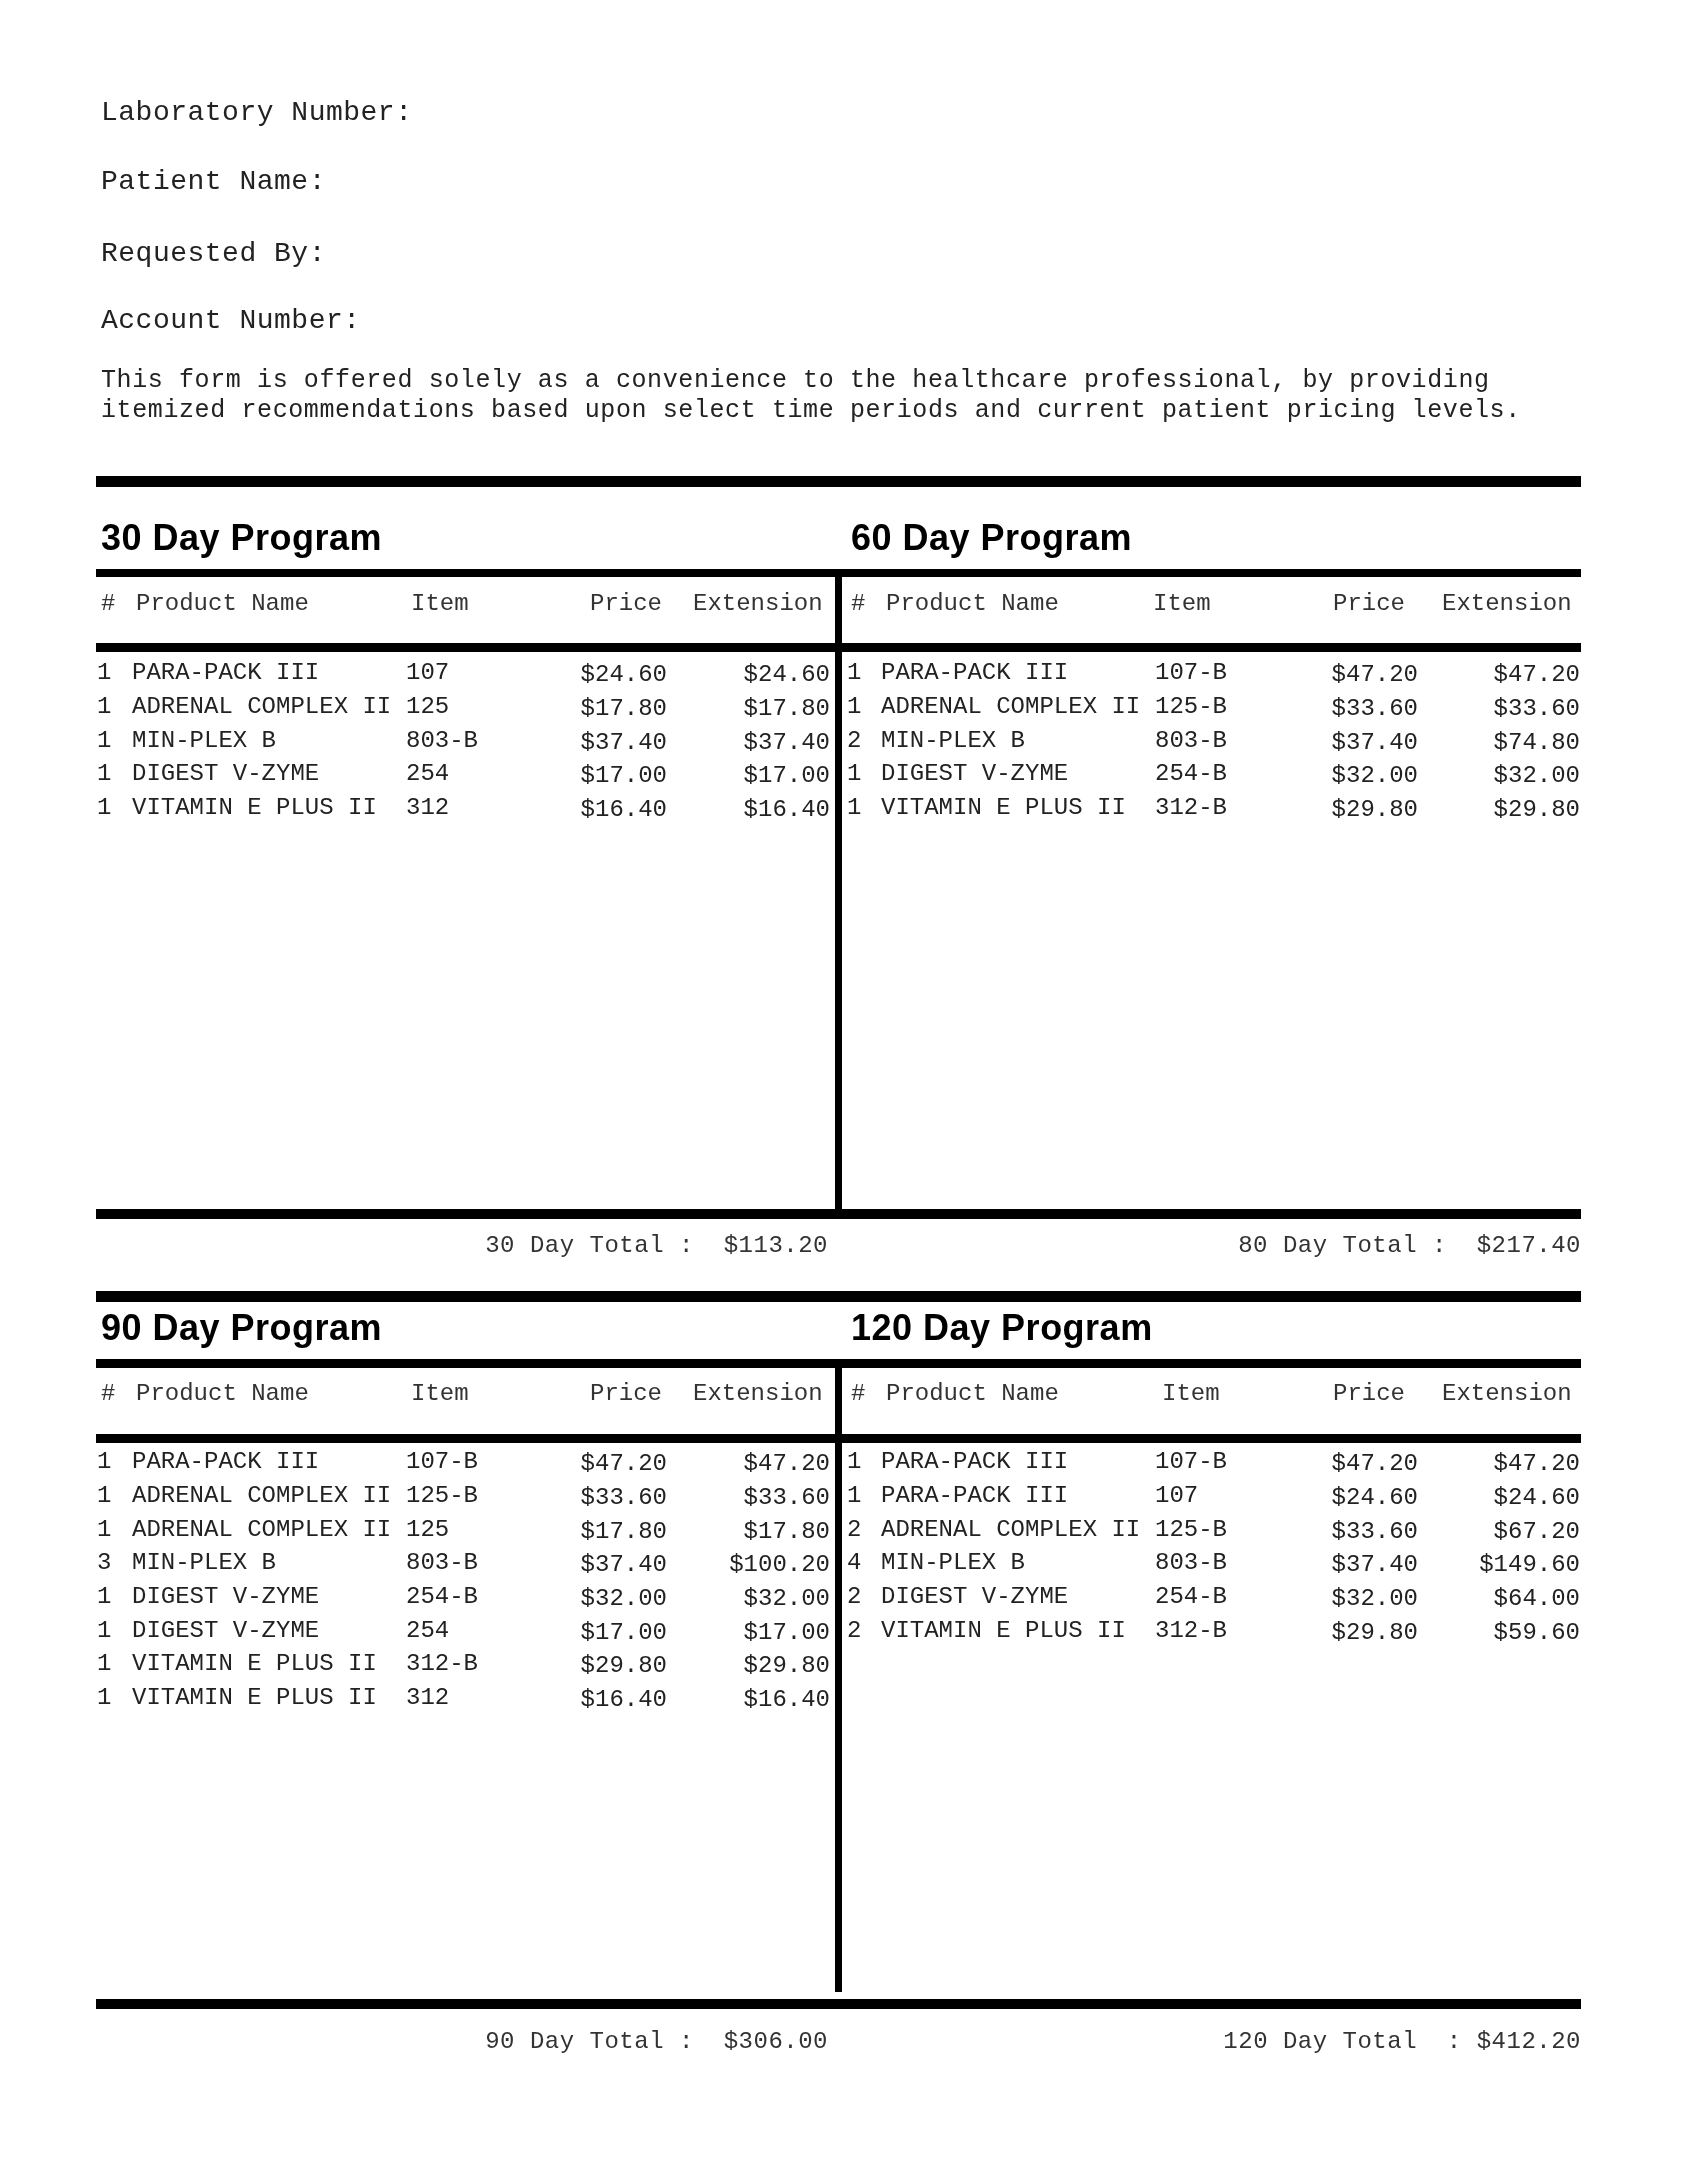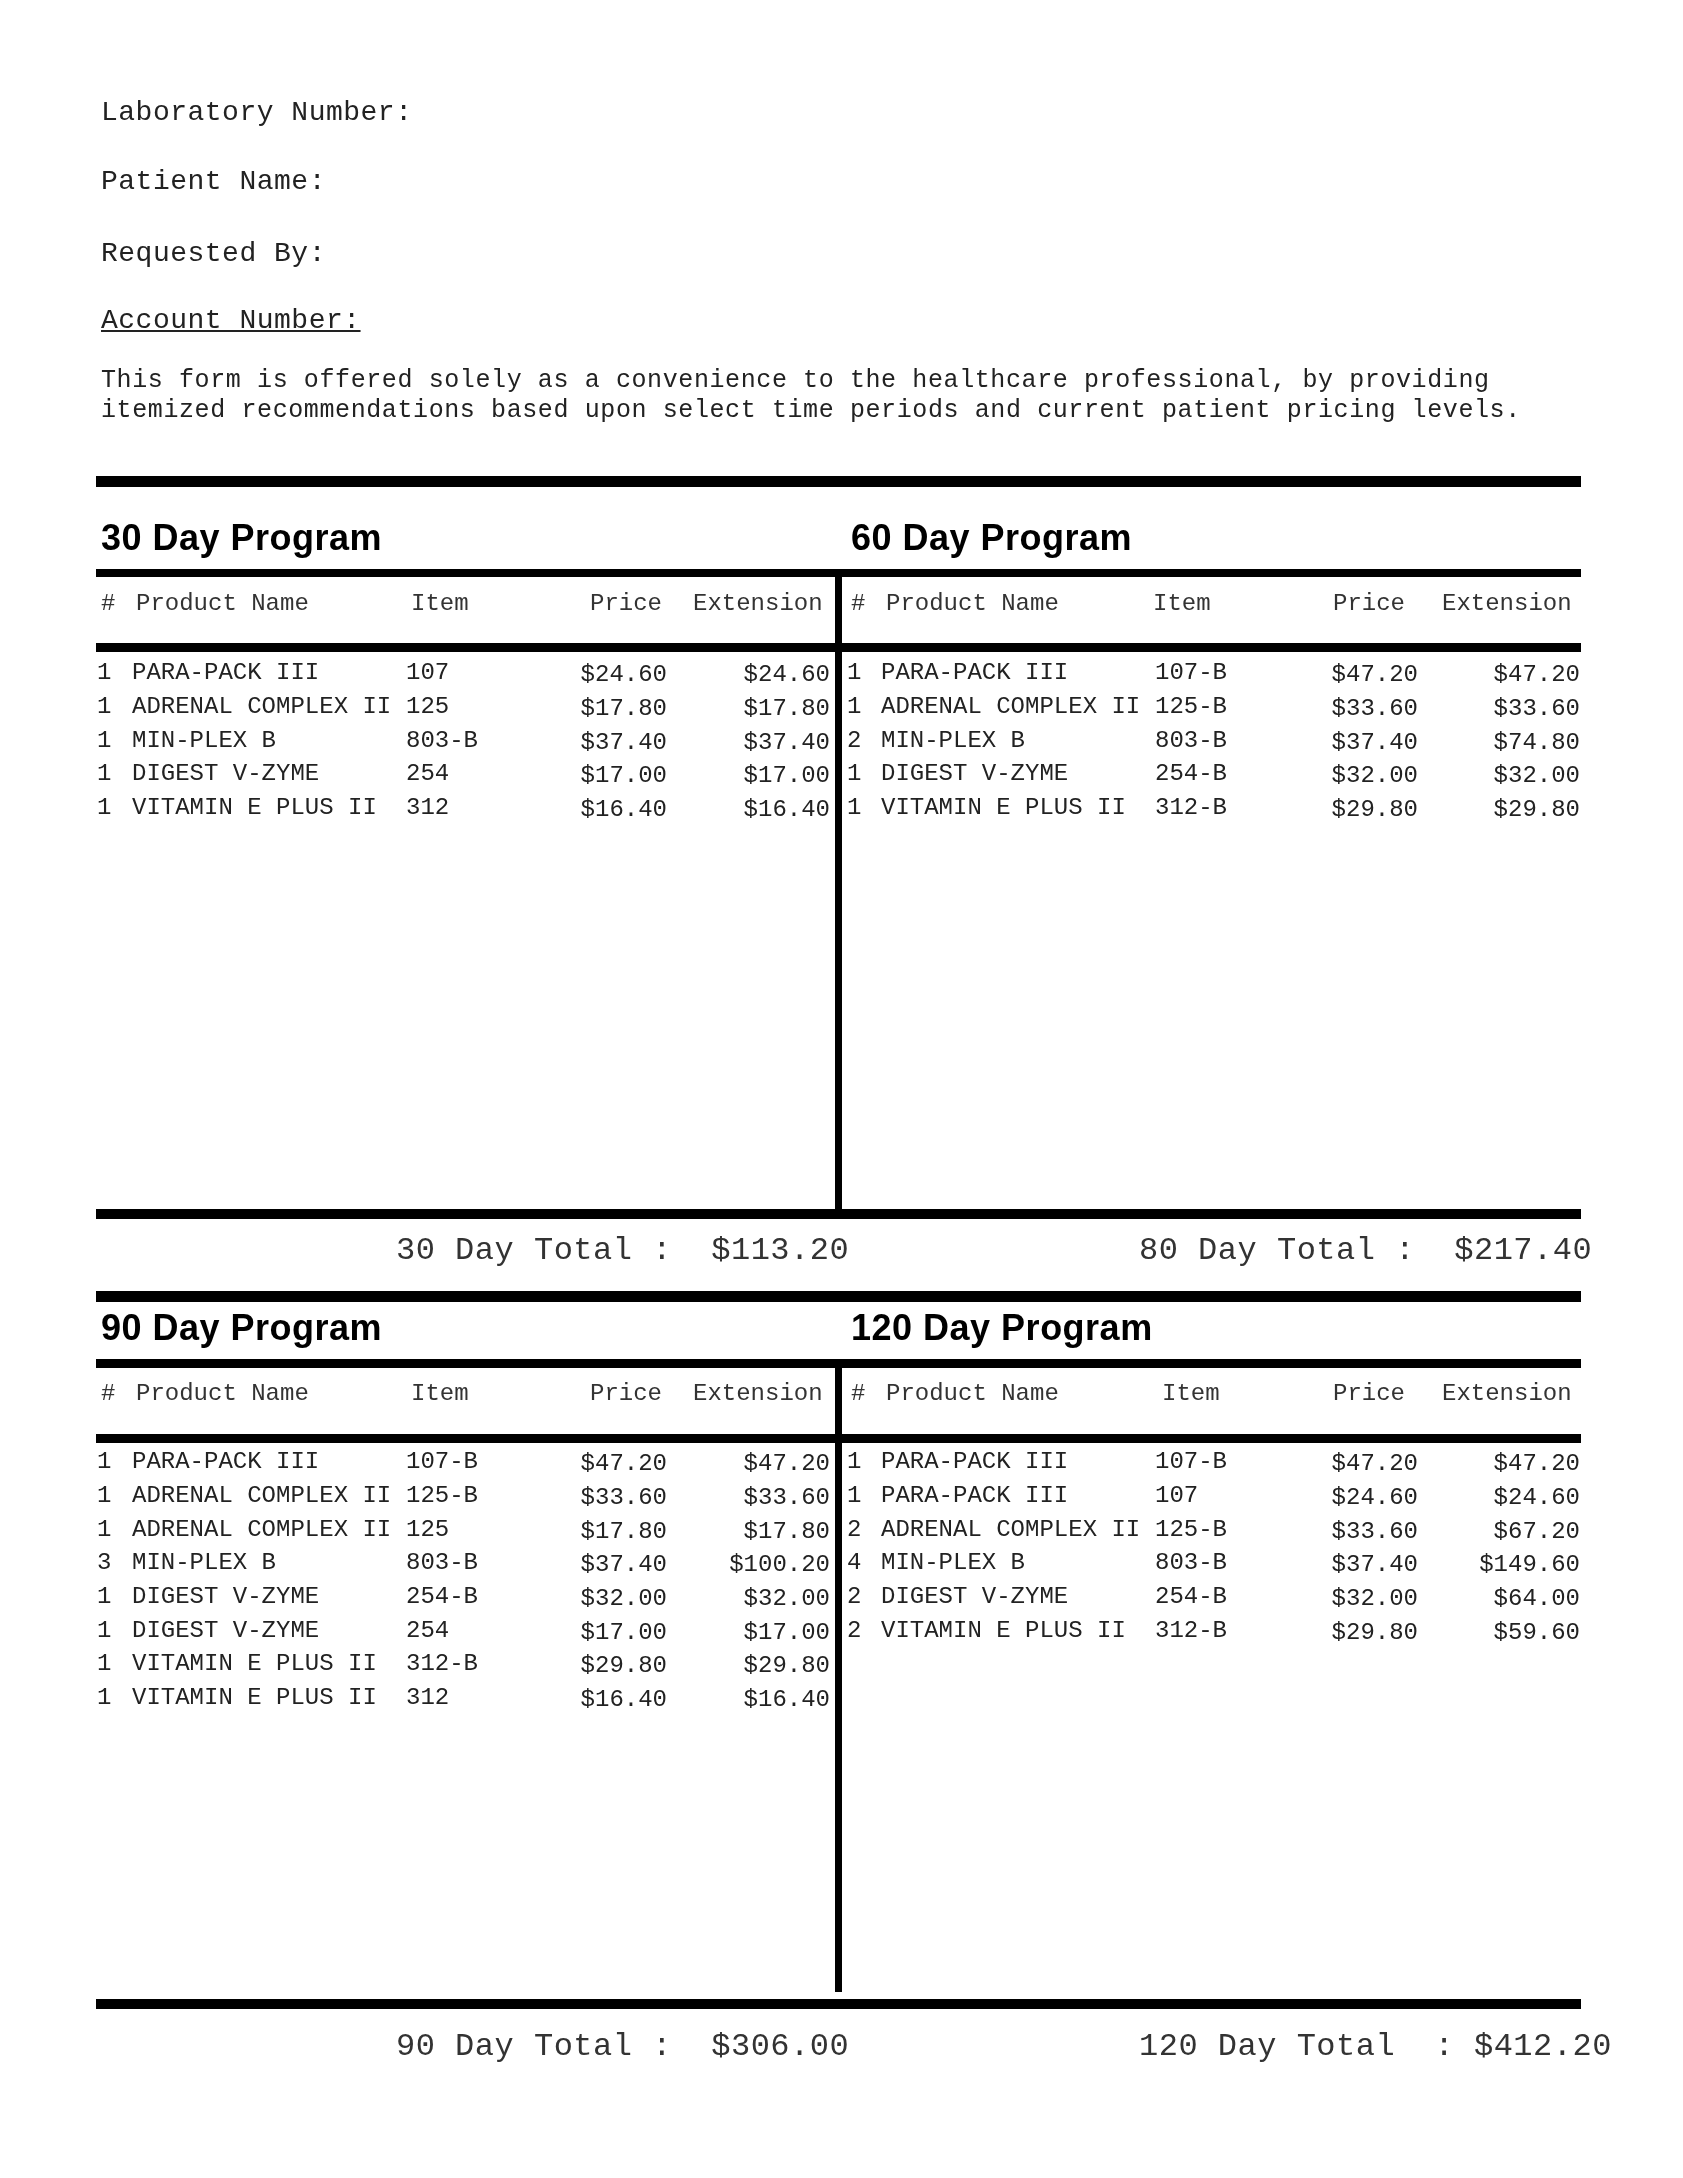--- a/index.html
+++ b/index.html
@@ -7,30 +7,30 @@
          font-family:"Liberation Mono","DejaVu Sans Mono",monospace; color:#111; }
   .abs { position:absolute; }
   .field-label { font-size:28px; color:#222; left:101px; letter-spacing:0.5px; }
   .disclaimer { left:101px; top:366px; font-size:25px; line-height:30px; color:#222; white-space:pre; letter-spacing:0.6px; }
   .rule-thick { position:absolute; background:#000; }
   .vdiv { position:absolute; background:#000; width:7px; }
   .prog-title { position:absolute; font-family:Liberation Sans, sans-serif; font-weight:bold; font-size:36px; color:#000; letter-spacing:0.5px; }
   .hdr { position:absolute; font-size:24px; color:#333; white-space:pre; }
   .cell { position:absolute; font-size:24px; color:#222; white-space:pre; }
   .num { text-align:right; }
-  .total { position:absolute; font-size:32px; color:#333; white-space:pre; text-align:right; letter-spacing:0.5px; }
+  .total { position:absolute; font-size:24px; color:#333; white-space:pre; text-align:right; letter-spacing:0.5px; }
   .panel { position:absolute; }
 </style>
 </head>
 <body>
 
 <div class="abs field-label" style="top:97px;">Laboratory Number:</div>
 <div class="abs field-label" style="top:166px;">Patient Name:</div>
 <div class="abs field-label" style="top:238px;">Requested By:</div>
-<div class="abs field-label" style="top:305px;text-decoration:underline;">Account Number:</div>
+<div class="abs field-label" style="top:305px;">Account Number:</div>
 
 <div class="abs disclaimer"><span>This form is offered solely as a convenience to the healthcare professional, by providing</span>
 <span>itemized recommendations based upon select time periods and current patient pricing levels.</span></div>
 
 <div class="rule-thick" style="left:96px; top:476px; width:1485px; height:11px;"></div>
 
 <div class="prog-title" style="left:101px; top:517px;">30 Day Program</div>
 <div class="prog-title" style="left:851px; top:517px;">60 Day Program</div>
 
 <div class="rule-thick" style="left:96px; top:569px; width:1485px; height:8px;"></div>

